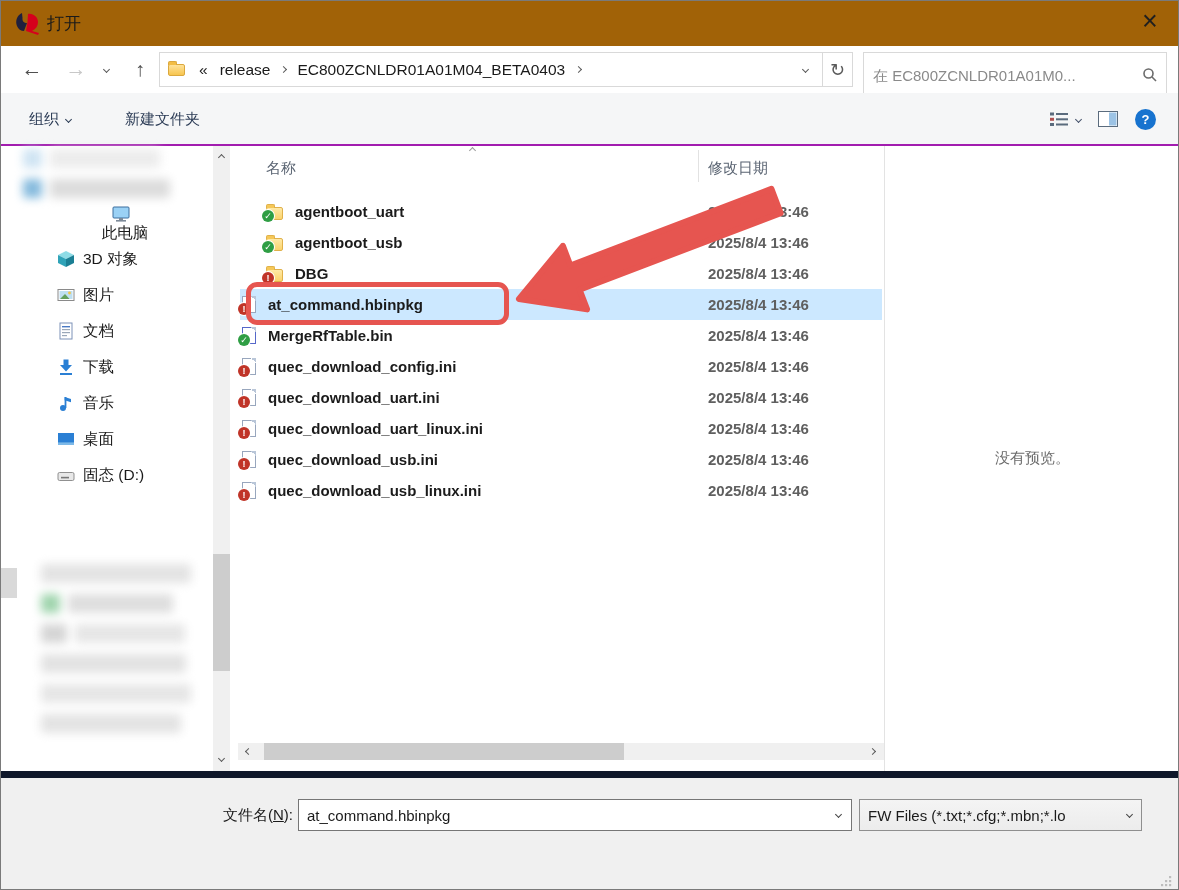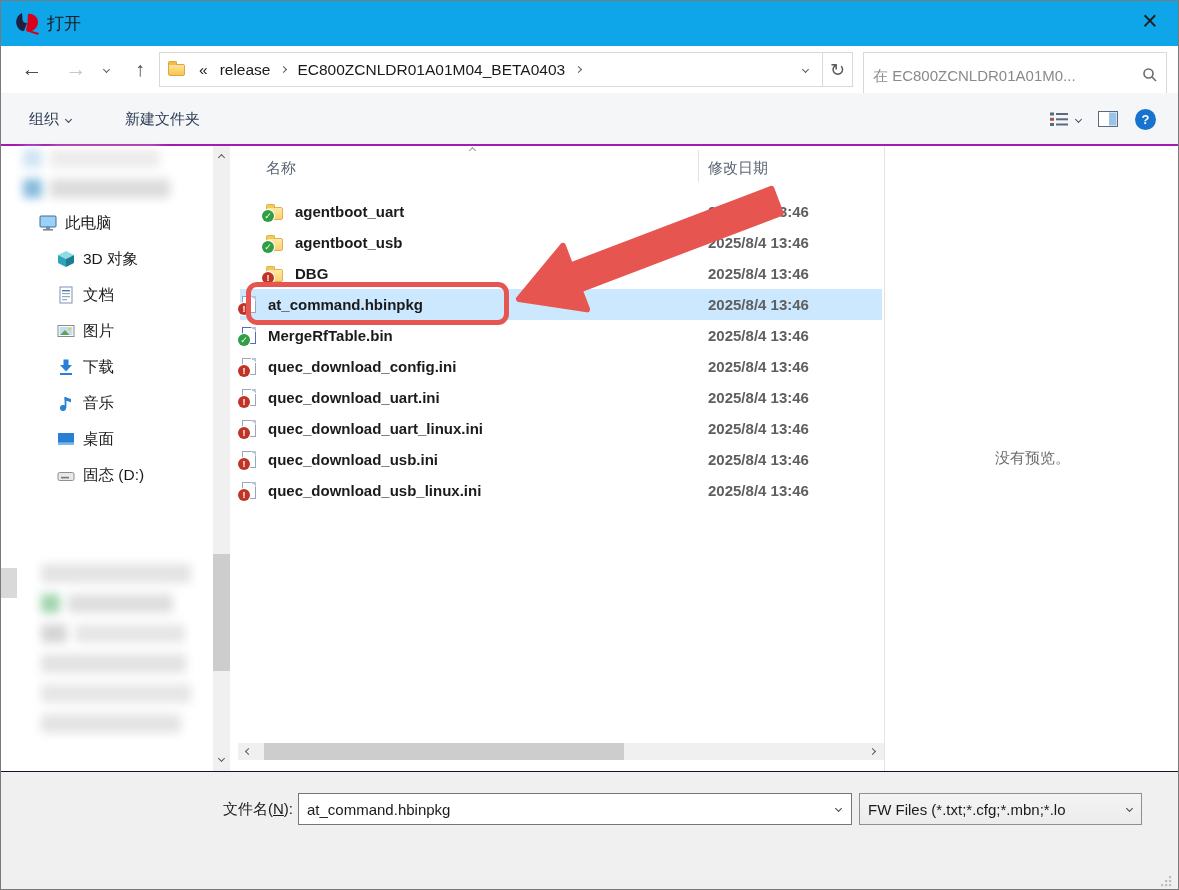--- a/index.html
+++ b/index.html
@@ -1,20 +1,20 @@
 <!DOCTYPE html>
 <html><head>
 <meta charset="utf-8">
 <style>
   html,body{margin:0;padding:0;background:#d8d8d8;}
   *{box-sizing:border-box;font-family:"Liberation Sans","DejaVu Sans",sans-serif;}
   #win{position:relative;width:1179px;height:890px;background:#fff;border:1px solid #7a7a7a;overflow:hidden;}
 
   
-  #titlebar{position:absolute;left:0;top:0;width:100%;height:45px;background:#0ea5e9;padding-left:39px;}
+  #titlebar{position:absolute;left:0;top:0;width:100%;height:45px;background:#a16207;padding-left:39px;}
   #logo{position:absolute;left:13px;top:9px;width:26px;height:26px;}
   #win-title{position:absolute;left:46px;top:11px;font-size:17px;color:#1a1a1a;}
   #close-btn{position:absolute;right:10px;top:2px;width:36px;height:36px;text-align:center;
              font-size:27px;font-weight:300;color:#1f1f1f;line-height:36px;cursor:default;}
 
   
   #navbar{position:absolute;left:0;top:45px;width:100%;height:47px;background:#fff;}
   .navbtn{position:absolute;top:3px;height:40px;display:flex;align-items:center;justify-content:center;font-size:21px;}
   #nav-back{left:14px;width:34px;color:#4f4f4f;}
   #nav-fwd{left:58px;width:34px;color:#c8c8c8;}
@@ -53,21 +53,21 @@
             text-align:center;line-height:21px;}
 
   
   #main{position:absolute;left:0;top:145px;width:1179px;height:625px;display:flex;background:#fff;}
 
   
   #sidebar{position:relative;width:237px;height:100%;flex:none;}
   #side-items{position:absolute;left:0;top:59px;width:210px;}
   .side-item{height:36px;display:flex;align-items:center;font-size:15.5px;color:#1a1a1a;}
   .side-item .sico{flex:none;width:18px;height:18px;margin-right:8px;}
-  .side-item.root{padding-left:38px;}
+  .side-item.root{padding-left:38px;flex-direction:column;}
   .side-item.child{padding-left:56px;}
   .blurwrap{position:absolute;filter:blur(5px);}
   #side-blur-top{left:22px;top:3px;width:150px;}
   #side-blur-bot{left:40px;top:418px;width:168px;}
   .blrow{border-radius:2px;margin-bottom:11px;display:flex;gap:8px;}
   .blk{height:19px;border-radius:2px;}
   #side-grip{position:absolute;left:0;top:422px;width:16px;height:30px;background:#d9d9d9;}
   #side-scroll{position:absolute;left:212px;top:0;width:17px;height:100%;background:#f0f0f0;}
   #side-scroll .arr{position:absolute;left:0;width:17px;height:18px;display:flex;align-items:center;justify-content:center;}
   #side-thumb{position:absolute;left:0;top:408px;width:17px;height:117px;background:#cdcdcd;}
@@ -102,21 +102,21 @@
   
   #fl-hscroll{position:absolute;left:0;top:597px;width:646px;height:17px;background:#f0f0f0;}
   #fl-hscroll .arr{position:absolute;top:0;width:16px;height:17px;display:flex;align-items:center;justify-content:center;}
   #hthumb{position:absolute;left:26px;top:0;width:360px;height:17px;background:#cdcdcd;}
 
   
   #preview{position:relative;flex:1;border-left:1px solid #e3e3e3;display:flex;align-items:center;justify-content:center;}
   #preview-text{color:#6b6b6b;font-size:15px;}
 
   
-  #footer{position:absolute;left:0;top:770px;width:100%;height:120px;background:#f0f0f0;border-top:1px solid #0f172a;}
+  #footer{position:absolute;left:0;top:770px;width:100%;height:120px;background:#f0f0f0;border-top:7px solid #0f172a;}
   #fn-label{position:absolute;left:160px;top:28px;width:132px;text-align:right;font-size:15px;color:#1a1a1a;}
   .ukey{text-decoration:underline;}
   #fn-input-wrap{position:absolute;left:297px;top:21px;width:554px;height:32px;border:1px solid #767676;background:#fff;}
   #fn-input{width:100%;height:100%;border:none;outline:none;font-size:15px;color:#1a1a1a;padding:0 28px 0 8px;}
   #fn-input-wrap .chv{position:absolute;right:10px;top:12px;border-color:#444;}
   #ftype-select{position:absolute;left:858px;top:21px;width:283px;height:32px;border:1px solid #8f8f8f;
       background:linear-gradient(#f4f4f4,#ececec);display:flex;align-items:center;font-size:15px;color:#1a1a1a;
       padding:0 24px 0 8px;white-space:nowrap;overflow:hidden;}
   #ftype-select .chv{position:absolute;right:9px;top:12px;border-color:#444;}
   .btn{position:absolute;top:61px;height:36px;background:#e1e1e1;font-size:16px;color:#1a1a1a;
@@ -226,36 +226,36 @@
         <div class="side-item child">
           <svg class="sico" viewBox="0 0 18 18">
             <polygon points="9,1 17,5 9,9 1,5" fill="#8edce6"></polygon>
             <polygon points="1,5 9,9 9,17 1,13" fill="#2fa3b8"></polygon>
             <polygon points="17,5 9,9 9,17 17,13" fill="#1b7f94"></polygon>
           </svg>
           <span>3D 对象</span>
         </div>
         <div class="side-item child">
           <svg class="sico" viewBox="0 0 18 18">
+            <rect x="1" y="3.5" width="16" height="11" fill="#fff" stroke="#8a8a8a"></rect>
+            <rect x="2.5" y="5" width="13" height="8" fill="#bfe0f2"></rect>
+            <polygon points="3,13 8,8 12.5,13" fill="#64a05c"></polygon>
+            <circle cx="12.5" cy="7" r="1.4" fill="#f5c542"></circle>
+          </svg>
+          <span>图片</span>
+        </div>
+        <div class="side-item child">
+          <svg class="sico" viewBox="0 0 18 18">
             <rect x="3" y="1" width="12" height="16" fill="#fff" stroke="#7d92b8"></rect>
             <rect x="5" y="4" width="8" height="1.4" fill="#4a79c4"></rect>
             <rect x="5" y="7" width="8" height="1.2" fill="#9aa7b8"></rect>
             <rect x="5" y="10" width="8" height="1.2" fill="#9aa7b8"></rect>
             <rect x="5" y="13" width="5" height="1.2" fill="#9aa7b8"></rect>
           </svg>
           <span>文档</span>
-        </div>
-        <div class="side-item child">
-          <svg class="sico" viewBox="0 0 18 18">
-            <rect x="1" y="3.5" width="16" height="11" fill="#fff" stroke="#8a8a8a"></rect>
-            <rect x="2.5" y="5" width="13" height="8" fill="#bfe0f2"></rect>
-            <polygon points="3,13 8,8 12.5,13" fill="#64a05c"></polygon>
-            <circle cx="12.5" cy="7" r="1.4" fill="#f5c542"></circle>
-          </svg>
-          <span>图片</span>
         </div>
         <div class="side-item child">
           <svg class="sico" viewBox="0 0 18 18">
             <polygon points="9,13.5 3,7 6.5,7 6.5,1.5 11.5,1.5 11.5,7 15,7" fill="#2a7fd4"></polygon>
             <rect x="3" y="15" width="12" height="2" fill="#2a7fd4"></rect>
           </svg>
           <span>下载</span>
         </div>
         <div class="side-item child">
           <svg class="sico" viewBox="0 0 18 18">

